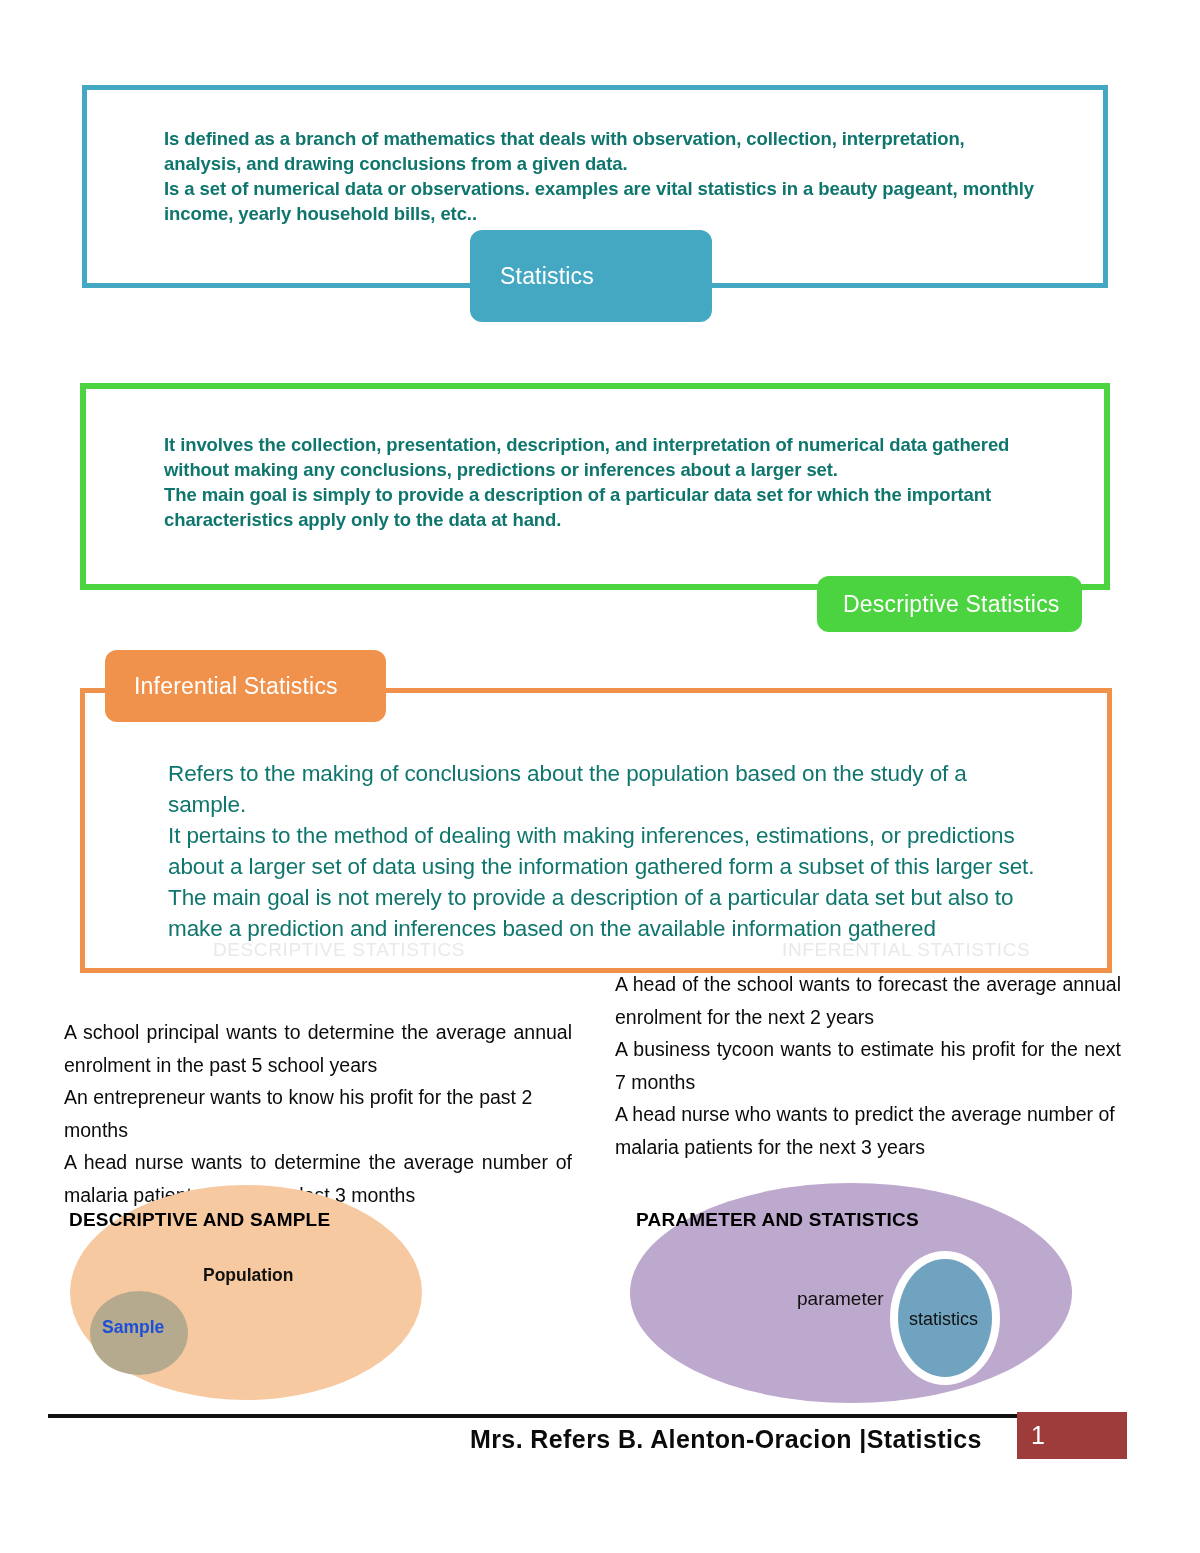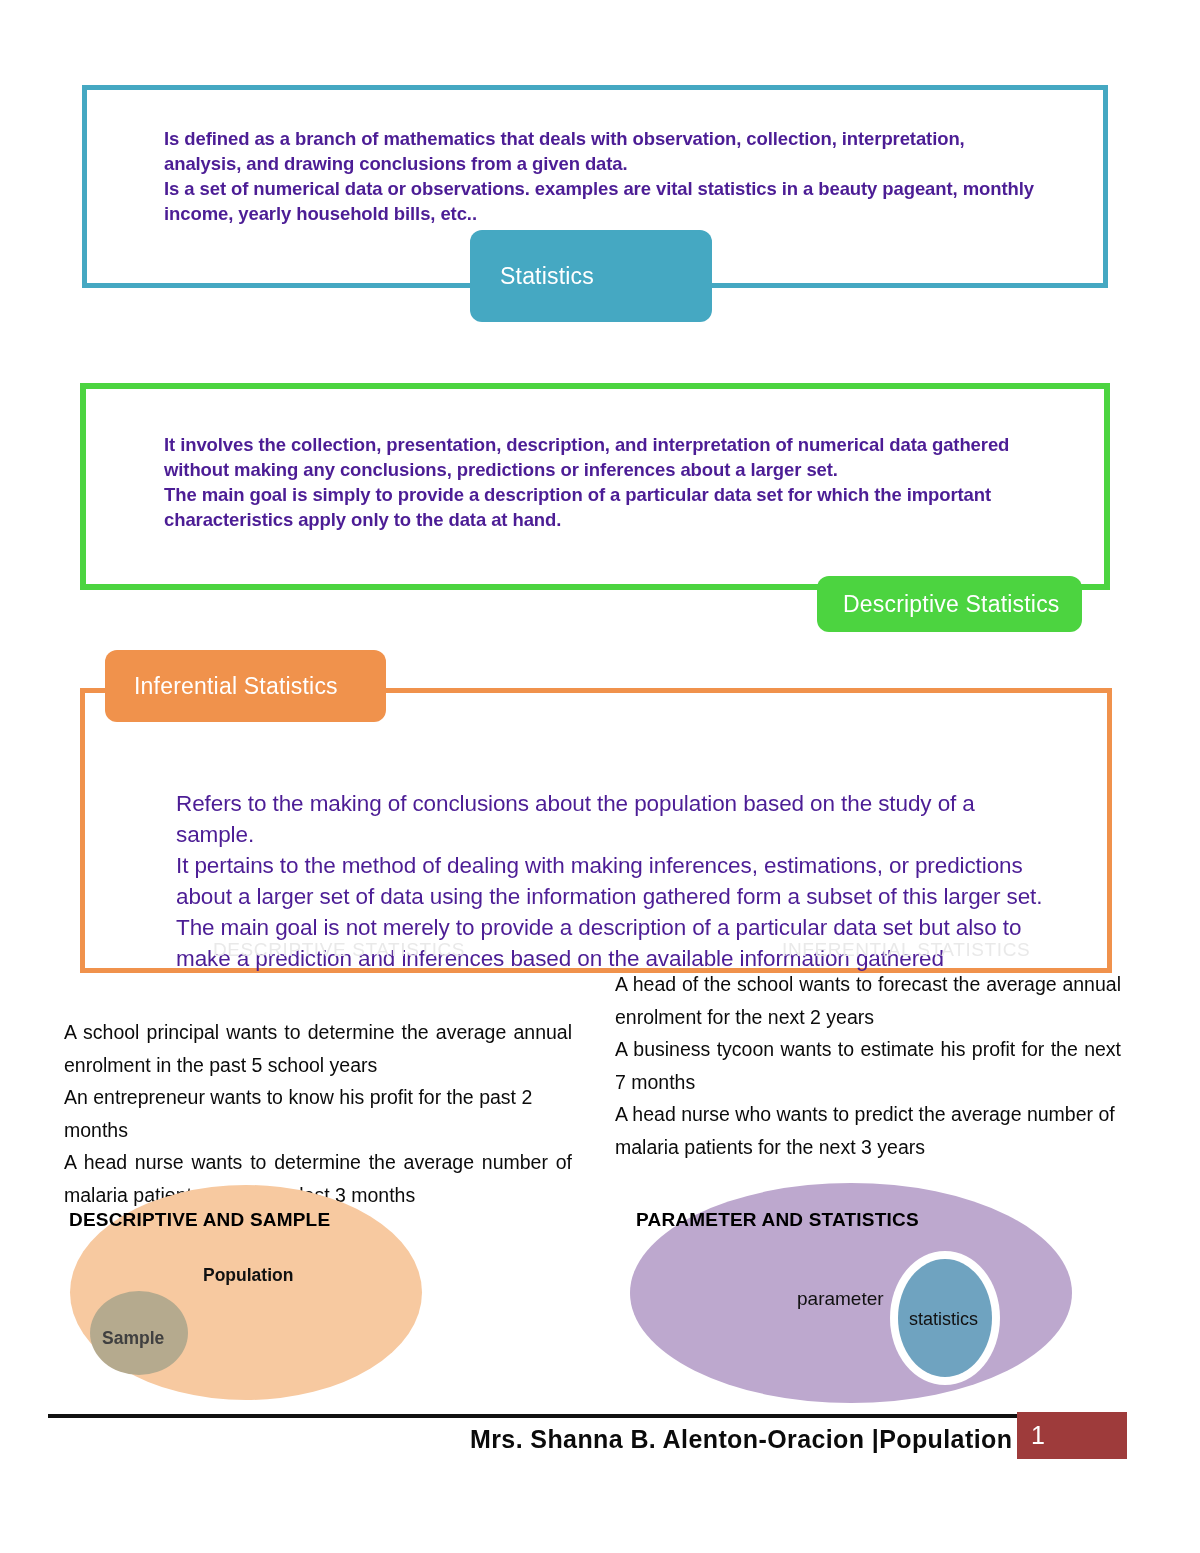--- a/index.html
+++ b/index.html
@@ -59,34 +59,33 @@
     left: 80px;
     top: 688px;
     width: 1032px;
     height: 285px;
     border: 5px solid #F0924C;
     box-sizing: border-box;
     background: #ffffff;
   }
   .box-orange-text {
     position: absolute;
-    left: 176px;
+    left: 168px;
     top: 758px;
     width: 880px;
-    margin-top: 30px;
   }
 
   
   .body-line {
     font-family: "Liberation Sans", sans-serif;
     font-stretch: condensed;
     font-weight: 700;
     font-size: 18.5px;
     line-height: 25px;
-    color: #4c1d95;
+    color: #0f766e;
     margin: 0 0 0 0;
     letter-spacing: -0.1px;
   }
   .body-line.big {
     font-weight: 400;
     font-size: 22.5px;
     line-height: 31px;
   }
 
   
@@ -205,21 +204,21 @@
   .venn-label {
     position: absolute;
     font-family: "Liberation Sans", sans-serif;
     font-stretch: condensed;
     font-weight: 700;
     font-size: 17.5px;
     color: #111111;
     white-space: nowrap;
   }
   .lbl-population { left: 139px; top: 82px; }
-  .lbl-sample     { left: 38px;  top: 145px; color: #404040; }
+  .lbl-sample     { left: 38px;  top: 134px; color: #1d4ed8; }
   .lbl-parameter  { left: 169px; top: 105px; font-weight: 400; font-size: 19px; text-align: right; }
   .lbl-statistics { left: 281px; top: 126px; font-weight: 400; font-size: 18px; }
 
   
   .footer-rule {
     position: absolute;
     left: 48px;
     top: 1414px;
     width: 1012px;
     height: 4px;
@@ -312,18 +311,18 @@
   <div class="venn-wrap venn-right">
     <div class="ellipse ell-parameter"></div>
     <div class="ellipse ell-statistics-ring"></div>
     <div class="ellipse ell-statistics"></div>
     <div class="venn-title venn-title-right">PARAMETER AND STATISTICS</div>
     <div class="venn-label lbl-parameter">parameter</div>
     <div class="venn-label lbl-statistics">statistics</div>
   </div>
 
   <div class="footer-rule"></div>
-  <div class="footer-text">Mrs. Shanna B. Alenton-Oracion |Population</div>
+  <div class="footer-text">Mrs. Refers B. Alenton-Oracion |Statistics</div>
   <div class="footer-page">
     <span>1</span>
   </div>
 
 </div>
 
 </body></html>

